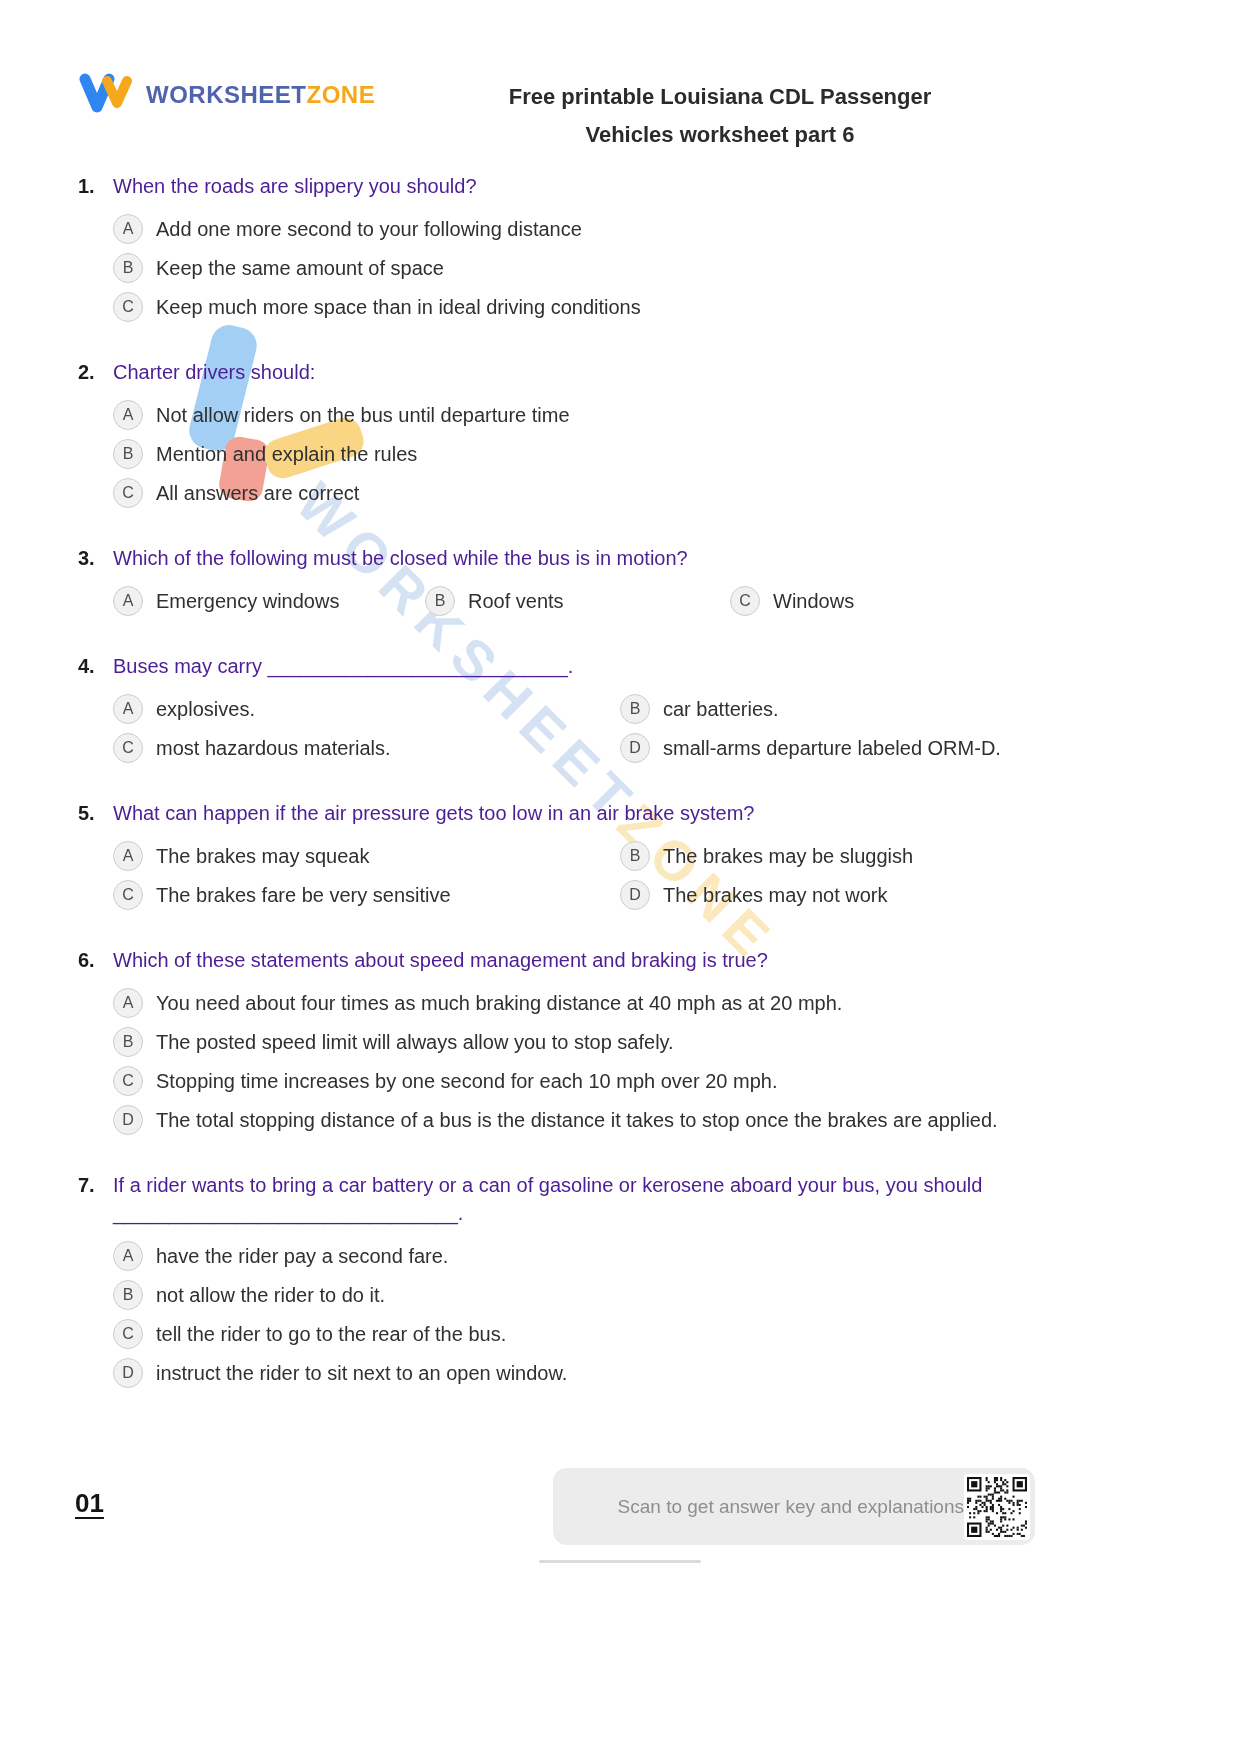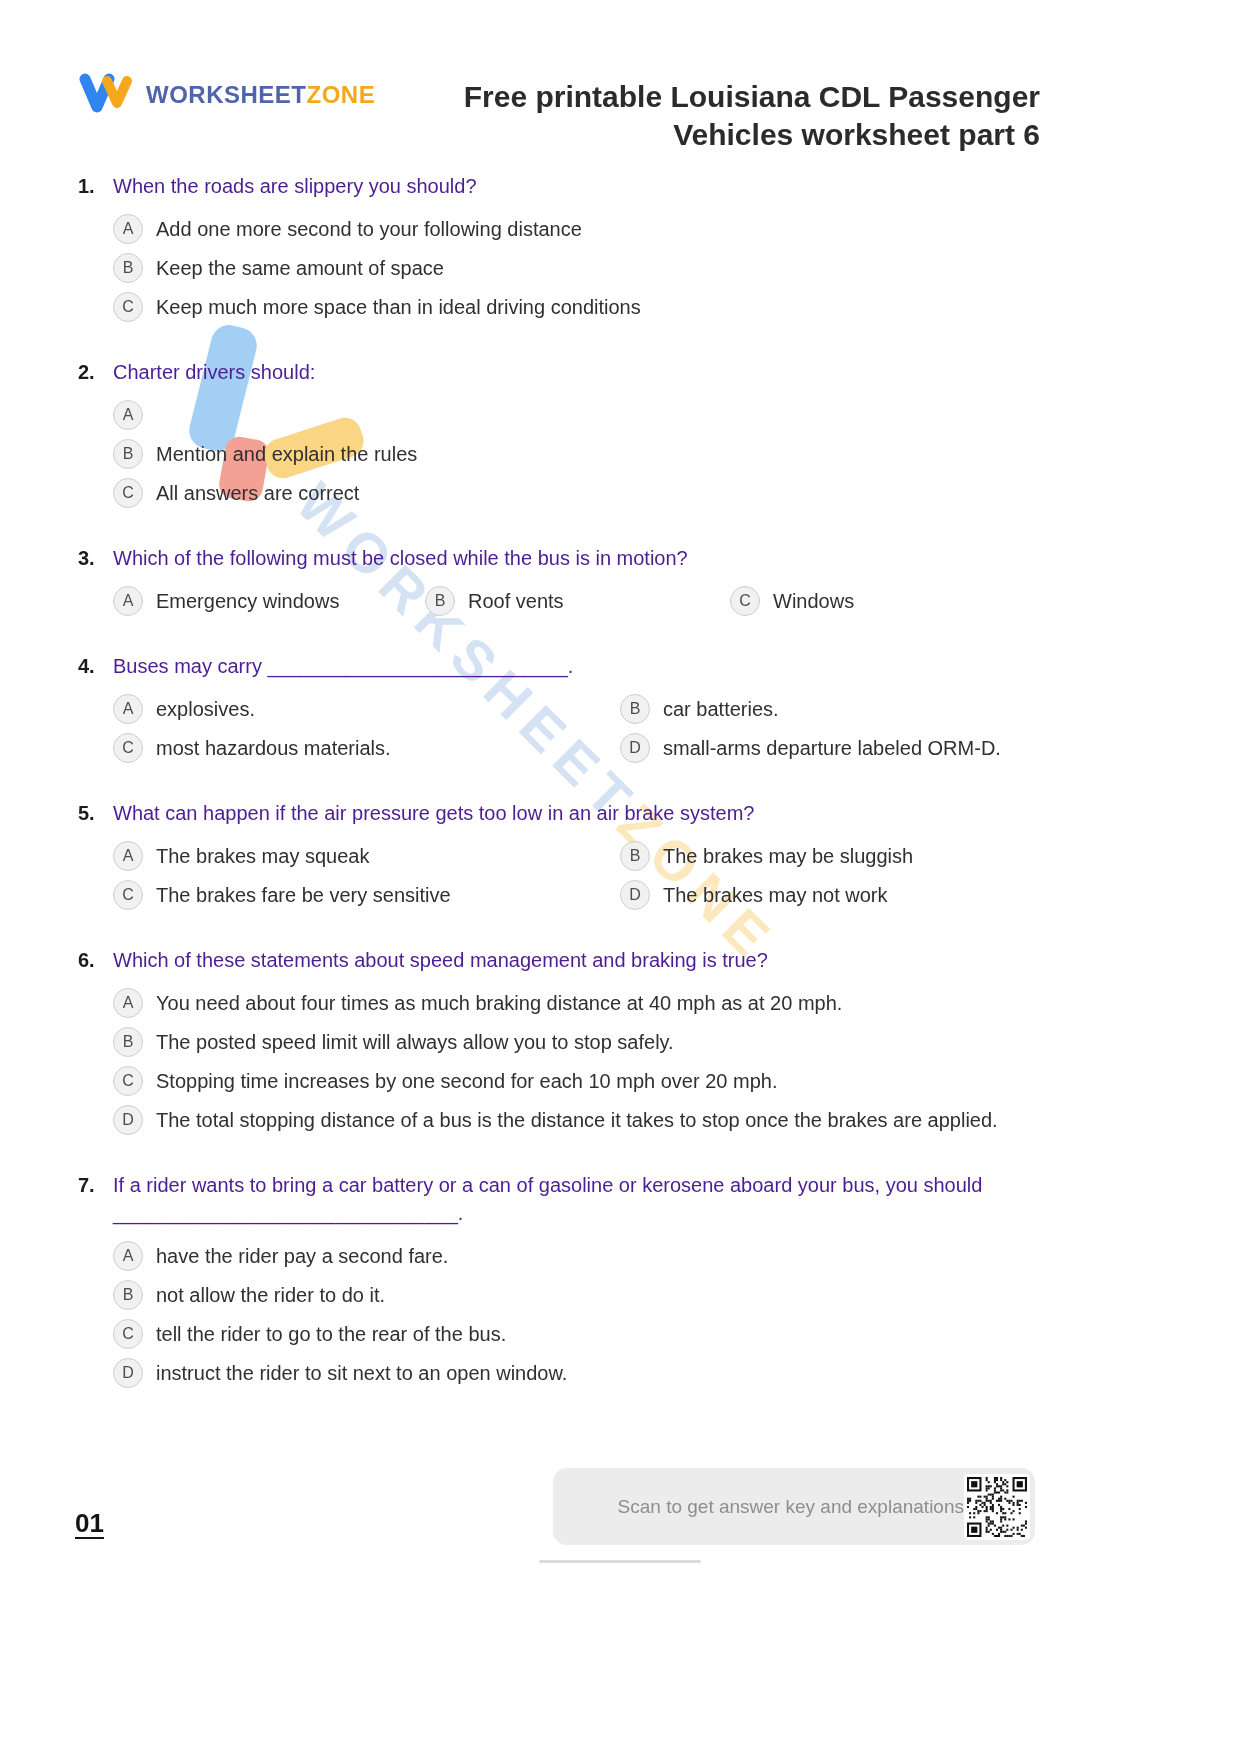--- a/index.html
+++ b/index.html
@@ -16,42 +16,42 @@
   }
   .wm-text .wm-blue { color:rgba(112,158,214,0.30); }
   .wm-text .wm-yellow { color:rgba(243,187,50,0.32); }
   .wm-logo { position:absolute; left:160px; top:310px; z-index:0; opacity:.55; pointer-events:none; }
 
   
   .logo { position:absolute; top:72px; left:78px; display:flex; align-items:center; gap:10px; z-index:2; }
   .logo-text { font-size:24px; font-weight:bold; letter-spacing:0.5px; }
   .logo-text .lt-blue { color:#5063ad; }
   .logo-text .lt-orange { color:#f5a81c; }
-  .title { position:absolute; top:78px; left:400px; width:640px; text-align:right;
-           font-size:30px; font-weight:bold; color:#2b2b2b; line-height:38px; z-index:2; }
+  .title { position:absolute; top:78px; left:400px; width:640px; text-align:center;
+           font-size:22px; font-weight:bold; color:#2b2b2b; line-height:38px; z-index:2; }
 
   
   .questions { position:absolute; top:172px; left:78px; width:1083px; z-index:1; }
   .question { margin-bottom:36px; }
   .q-head { display:flex; gap:13px; margin-bottom:14px; font-size:20px; line-height:28px; }
   .q-num { font-weight:bold; color:#1b1b1b; min-width:22px; }
   .q-text { color:#4c1d95; max-width:920px; }
   .q-options { margin-left:35px; display:grid; row-gap:9px; }
   .cols1 { grid-template-columns:1fr; }
   .cols2 { grid-template-columns:507px 1fr; }
   .cols3 { grid-template-columns:312px 305px 1fr; }
   .option { display:flex; align-items:flex-start; gap:13px; }
   .opt-circle { flex:0 0 30px; width:30px; height:30px; border-radius:50%;
     background:#f1f1f1; border:1px solid #cdcdcd; color:#4d4d4d;
     display:flex; align-items:center; justify-content:center; font-size:16px; }
   .opt-text { font-size:20px; color:#303030; line-height:28px; padding-top:1px; max-width:860px; }
 
   
   .page-num { position:absolute; left:75px; top:1488px; font-size:26px; font-weight:bold;
-    color:#141414; text-decoration:underline; text-underline-offset:5px; z-index:2;margin-top:20px; }
+    color:#141414; text-decoration:underline; text-underline-offset:5px; z-index:2; }
   .scan-box { position:absolute; left:553px; top:1468px; width:482px; height:77px;
     background:#ececec; border-radius:14px; display:flex; align-items:center; z-index:2; }
   .scan-text { flex:1; padding-left:30px; font-size:19px; color:#8e8e8e;text-align:right; }
   .qr { width:66px; height:66px; background:#ffffff; border-radius:4px; padding:3px; margin-right:5px; flex:0 0 66px; }
   .qr svg { width:60px; height:60px; display:block; }
   .bottom-line { position:absolute; left:539px; top:1560px; width:162px; height:3px;
     background:#dcdcdc; border-radius:2px; z-index:2; }
 </style>
 </head>
 <body>
@@ -105,20 +105,21 @@
         </div>
       </div>
       <div class="question">
         <div class="q-head">
           <span class="q-num">2.</span>
           <span class="q-text">Charter drivers should:</span>
         </div>
         <div class="q-options cols1">
           <div class="option">
             <span class="opt-circle">A</span>
+            <span class="opt-text">Not allow riders on the bus until departure time</span>
           </div>
           <div class="option">
             <span class="opt-circle">B</span>
             <span class="opt-text">Mention and explain the rules</span>
           </div>
           <div class="option">
             <span class="opt-circle">C</span>
             <span class="opt-text">All answers are correct</span>
           </div>
         </div>

